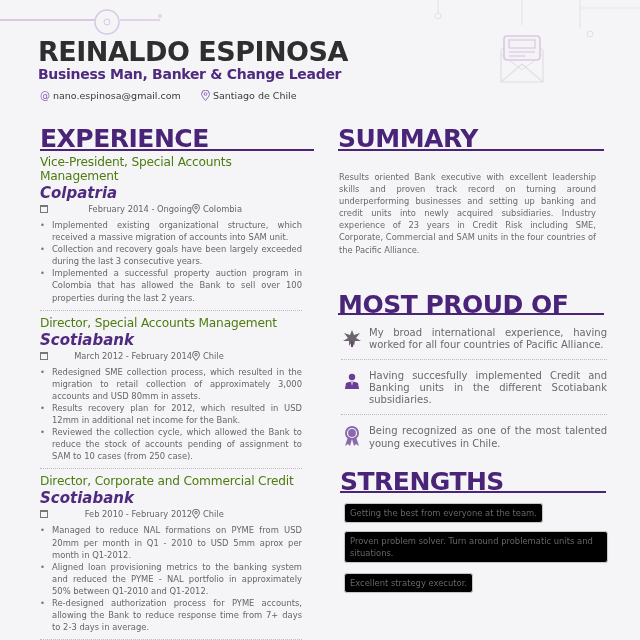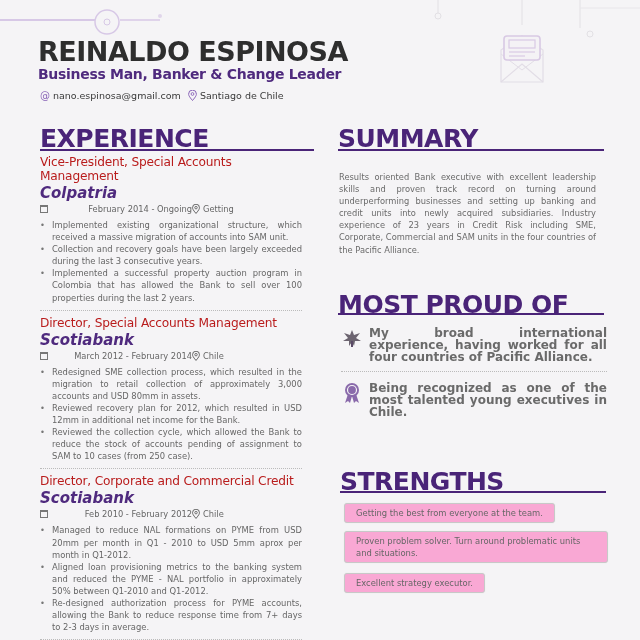--- a/index.html
+++ b/index.html
@@ -15,56 +15,56 @@
     font-size:27px; font-weight:bold; color:#2e2e2e; letter-spacing:-0.5px;
     font-family:"DejaVu Sans", sans-serif;
   }
   .tagline {
     position:absolute; left:38px; top:66px;
     font-size:14px; font-weight:bold; color:#4f2a7e; letter-spacing:-0.3px;
   }
   .contact { position:absolute; top:90px; font-size:9.5px; color:#3a3a3a; display:flex; align-items:center; gap:3px; }
   .contact .ic { color:#8a64b8; font-size:10px; }
   .contact.email { left:40px; }
-  .contact.loc { left:188px; }
+  .contact.loc { left:201px; }
 
   .section-title {
     position:absolute; font-size:25px; font-weight:bold; color:#4a2478; letter-spacing:-0.5px;
   }
   .rule { position:absolute; height:2px; background:#4a2478; }
 
   .col-left { position:absolute; left:40px; top:150px; width:262px; }
   .job { border-bottom:1px dotted #bbb; padding-bottom:6px; margin-bottom:5px; }
-  .job-title { font-size:12.2px; color:#b91c1c; letter-spacing:-0.2px; margin-bottom:1px; }
+  .job-title { font-size:12.2px; color:#4d7c0f; letter-spacing:-0.2px; margin-bottom:1px; }
   .company { font-size:15px; font-weight:bold; color:#4f2a7e; margin-bottom:2px;font-style:italic; }
   .meta { display:flex; font-size:8.3px; color:#666; margin-bottom:5px; }
   .meta .date { width:152px; display:flex; align-items:center; gap:20px;justify-content:space-between; }
   .meta .place { display:flex; align-items:center; gap:3px; }
   .cal { display:inline-block; width:8px; height:8px; border:1px solid #777; border-top-width:2px; box-sizing:border-box; }
   ul.bullets { list-style:none; margin:0; padding:0; }
   ul.bullets li {
     position:relative; padding-left:12px; font-size:8.4px; line-height:12.1px;
     text-align:justify; color:#666;
   }
   ul.bullets li::before { content:"•"; position:absolute; left:0; top:0; color:#777; }
 
   .summary {
     position:absolute; left:339px; top:171px; width:257px;
     font-size:8.3px; line-height:12.1px; text-align:justify; color:#6a6a6a;
   }
   .proud { position:absolute; left:341px; top:326px; width:266px; }
   .proud-item { display:flex; align-items:flex-start; gap:6px; padding:1px 0 8px; border-bottom:1px dotted #bbb; margin-bottom:9px; }
   .proud-item:last-child { border-bottom:none; }
   .proud-item .picon { width:22px; height:22px; flex:none; display:flex; align-items:center; justify-content:center; }
-  .proud-item .ptext { font-size:12px; line-height:12.1px; text-align:justify; color:#6a6a6a;font-weight:bold; }
+  .proud-item .ptext { font-size:10px; line-height:12.1px; text-align:justify; color:#6a6a6a; }
 
   .strengths { position:absolute; left:344px; top:501px; width:264px; }
   .chip {
-    display:inline-block; border:1px solid #c8c8c8; border-radius:3px; background:#f9a8d4;
-    padding:3px 11px; font-size:8.4px; line-height:12px; color:#666; margin-bottom:8px;
+    display:inline-block; border:1px solid #c8c8c8; border-radius:3px; background:#000000;
+    padding:3px 5px; font-size:8.4px; line-height:12px; color:#666; margin-bottom:8px;
     box-shadow:0 0 1px #ddd;
   }
 </style>
 </head>
 <body>
 
 <svg class="deco" viewBox="0 0 640 110">
   <line x1="0" y1="20" x2="95" y2="20" stroke="#d7c8e6" stroke-width="2"></line>
   <line x1="120" y1="20" x2="160" y2="20" stroke="#d7c8e6" stroke-width="1.5"></line>
   <circle cx="107" cy="22" r="12" fill="none" stroke="#d7c8e6" stroke-width="1.5"></circle>
@@ -111,21 +111,21 @@
     <div class="meta">
       <span class="date">
           <span class="cal"></span>
           <span>February 2014 - Ongoing</span>
         </span>
       <span class="place">
           <svg width="8" height="10" viewBox="0 0 9 11">
             <path d="M4.5 10.5 C1 6.5 0.6 5 0.6 4 A3.9 3.9 0 0 1 8.4 4 C8.4 5 8 6.5 4.5 10.5Z" fill="none" stroke="#555" stroke-width="1"></path>
             <circle cx="4.5" cy="4" r="1.4" fill="none" stroke="#555" stroke-width="0.9"></circle>
           </svg>
-          <span>Getting</span>
+          <span>Colombia</span>
         </span>
     </div>
     <ul class="bullets">
       <li>Implemented existing organizational structure, which received a massive migration of accounts into SAM unit.</li>
       <li>Collection and recovery goals have been largely exceeded during the last 3 consecutive years.</li>
       <li>Implemented a successful property auction program in Colombia that has allowed the Bank to sell over 100 properties during the last 2 years.</li>
     </ul>
   </div>
 
   <div class="job">
@@ -139,21 +139,21 @@
       <span class="place">
           <svg width="8" height="10" viewBox="0 0 9 11">
             <path d="M4.5 10.5 C1 6.5 0.6 5 0.6 4 A3.9 3.9 0 0 1 8.4 4 C8.4 5 8 6.5 4.5 10.5Z" fill="none" stroke="#555" stroke-width="1"></path>
             <circle cx="4.5" cy="4" r="1.4" fill="none" stroke="#555" stroke-width="0.9"></circle>
           </svg>
           <span>Chile</span>
         </span>
     </div>
     <ul class="bullets">
       <li>Redesigned SME collection process, which resulted in the migration to retail collection of approximately 3,000 accounts and USD 80mm in assets.</li>
-      <li>Reviewed recovery plan for 2012, which resulted in USD 12mm in additional net income for the Bank.</li>
+      <li>Results recovery plan for 2012, which resulted in USD 12mm in additional net income for the Bank.</li>
       <li>Reviewed the collection cycle, which allowed the Bank to reduce the stock of accounts pending of assignment to SAM to 10 cases (from 250 case).</li>
     </ul>
   </div>
 
   <div class="job">
     <div class="job-title">Director, Corporate and Commercial Credit</div>
     <div class="company">Scotiabank</div>
     <div class="meta">
       <span class="date">
           <span class="cal"></span>
@@ -186,20 +186,30 @@
     <span class="picon">
       <svg width="20" height="20" viewBox="0 0 20 20">
           <path d="M10 2 L12 7 L18 5 L14 10 L19 13 L13 13 L12 18 L10 14 L7 18 L7 13 L1 13 L6 10 L2 5 L8 7 Z" fill="#6c6470"></path>
           <rect x="9" y="13" width="2" height="6" fill="#5a4a66"></rect>
         </svg>
     </span>
     <span class="ptext"> My broad international experience, having worked for all four countries of Pacific Alliance.</span>
   </div>
   <div class="proud-item">
     <span class="picon">
+      <svg width="18" height="18" viewBox="0 0 18 18">
+          <circle cx="9" cy="5" r="3.2" fill="#6b3d99"></circle>
+          <path d="M2 17 L3 11 Q9 8 15 11 L16 17 Z" fill="#6b3d99"></path>
+          <path d="M8.2 10 L9 14 L9.8 10 Z" fill="#f5f4f6"></path>
+        </svg>
+    </span>
+    <span class="ptext">Having succesfully implemented Credit and Banking units in the different Scotiabank subsidiaries.</span>
+  </div>
+  <div class="proud-item">
+    <span class="picon">
       <svg width="18" height="22" viewBox="0 0 18 22">
           <path d="M5 12 L2 21 L5 19 L7 21 L9 14 Z M13 12 L16 21 L13 19 L11 21 L9 14 Z" fill="#8a6aab"></path>
           <circle cx="9" cy="8" r="7" fill="#8a6aab"></circle>
           <circle cx="9" cy="8" r="4.5" fill="none" stroke="#f5f4f6" stroke-width="1.2"></circle>
         </svg>
     </span>
     <span class="ptext">Being recognized as one of the most talented young executives in Chile.</span>
   </div>
 </div>
 

